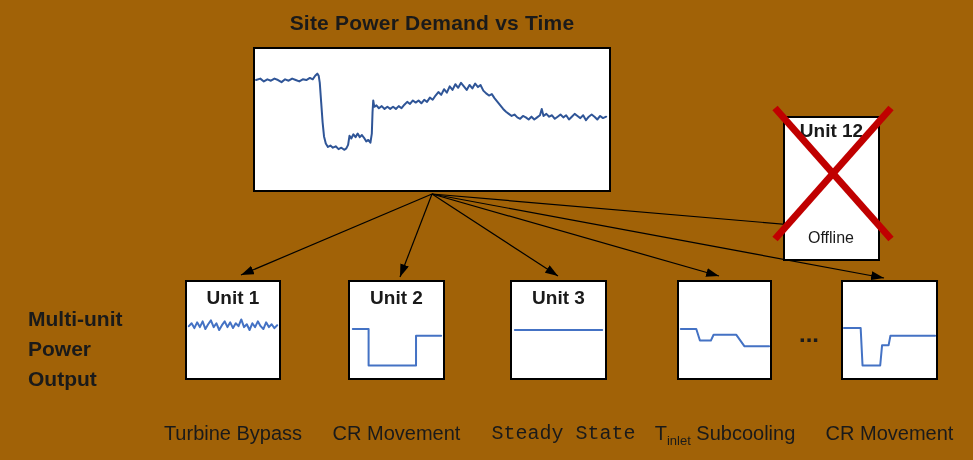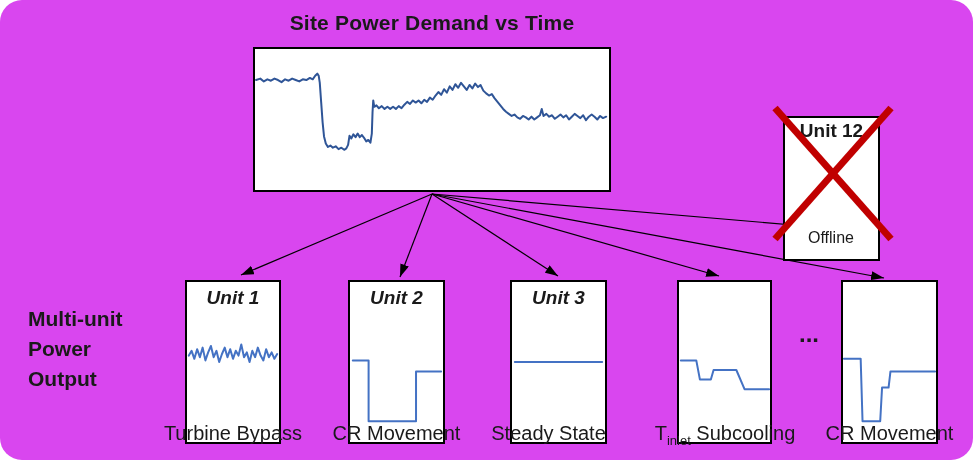--- a/index.html
+++ b/index.html
@@ -1,36 +1,36 @@
 <!DOCTYPE html>
 <html><head>
 <meta charset="utf-8">
 <style>
   html,body{margin:0;padding:0;background:#ffffff;}
   .canvas{
-    position:relative;width:973px;height:460px;background:#d946ef;overflow:hidden;
-    font-family:"Liberation Sans",sans-serif;color:#1a1a1a;border-radius:22px;
+    position:relative;width:973px;height:460px;background:#a16207;overflow:hidden;
+    font-family:"Liberation Sans",sans-serif;color:#1a1a1a;
   }
   .abs{position:absolute;}
   .title{
     left:182px;top:11px;width:500px;text-align:center;
     font-size:21px;font-weight:700;letter-spacing:.2px;
   }
   .main-box{
     left:253px;top:47px;width:358px;height:145px;
     border:2px solid #000;box-sizing:border-box;background:#fff;z-index:2;
   }
   .chart-svg{position:absolute;left:0;top:0;width:100%;height:100%;overflow:visible;}
   .arrows{left:0;top:0;width:973px;height:460px;z-index:1;pointer-events:none;}
   .left-label{
     left:28px;top:304px;font-size:21px;font-weight:700;line-height:30px;
   }
   .unit-box{
-    top:280px;height:164px;border:2px solid #000;box-sizing:border-box;
-    background:#fff;z-index:2;font-style:italic;
+    top:280px;height:100px;border:2px solid #000;box-sizing:border-box;
+    background:#fff;z-index:2;
   }
   .unit-label{
     position:absolute;left:0;top:5px;width:100%;text-align:center;
     font-size:19px;font-weight:700;z-index:3;
   }
   .caption{
     top:422px;height:26px;text-align:center;font-size:20px;z-index:2;
   }
   .caption sub{font-size:13px;}
   .u12-box{
@@ -106,21 +106,21 @@
   <div class="abs caption" style="left:316px;width:161px;">
     <span>CR Movement</span><sub></sub><span></span>
   </div>
 
   <div class="abs unit-box" style="left:485px;width:97px;margin-left:25px;">
     <div class="unit-label">Unit 3</div>
     <svg class="chart-svg" viewBox="0 0 100 100" preserveAspectRatio="none">
         <polyline points="3,50 97,50" fill="none" stroke="#4472C4" stroke-width="2" vector-effect="non-scaling-stroke" stroke-linejoin="round" stroke-linecap="round"></polyline>
       </svg>
   </div>
-  <div class="abs caption" style="left:468px;width:161px;">
+  <div class="abs caption" style="left:483px;width:161px;font-family:Liberation Mono, monospace;">
     <span>Steady State</span><sub></sub><span></span>
   </div>
 
   <div class="abs unit-box" style="left:677px;width:95px;">
     <svg class="chart-svg" viewBox="0 0 100 100" preserveAspectRatio="none">
         <polyline points="2,49 19,49 23,61 35,61 38,55 63,55 72,67 99,67" fill="none" stroke="#4472C4" stroke-width="2" vector-effect="non-scaling-stroke" stroke-linejoin="round" stroke-linecap="round"></polyline>
       </svg>
   </div>
   <div class="abs caption" style="left:635px;width:180px;">
     <span>T</span><sub>inlet</sub><span> Subcooling</span>

